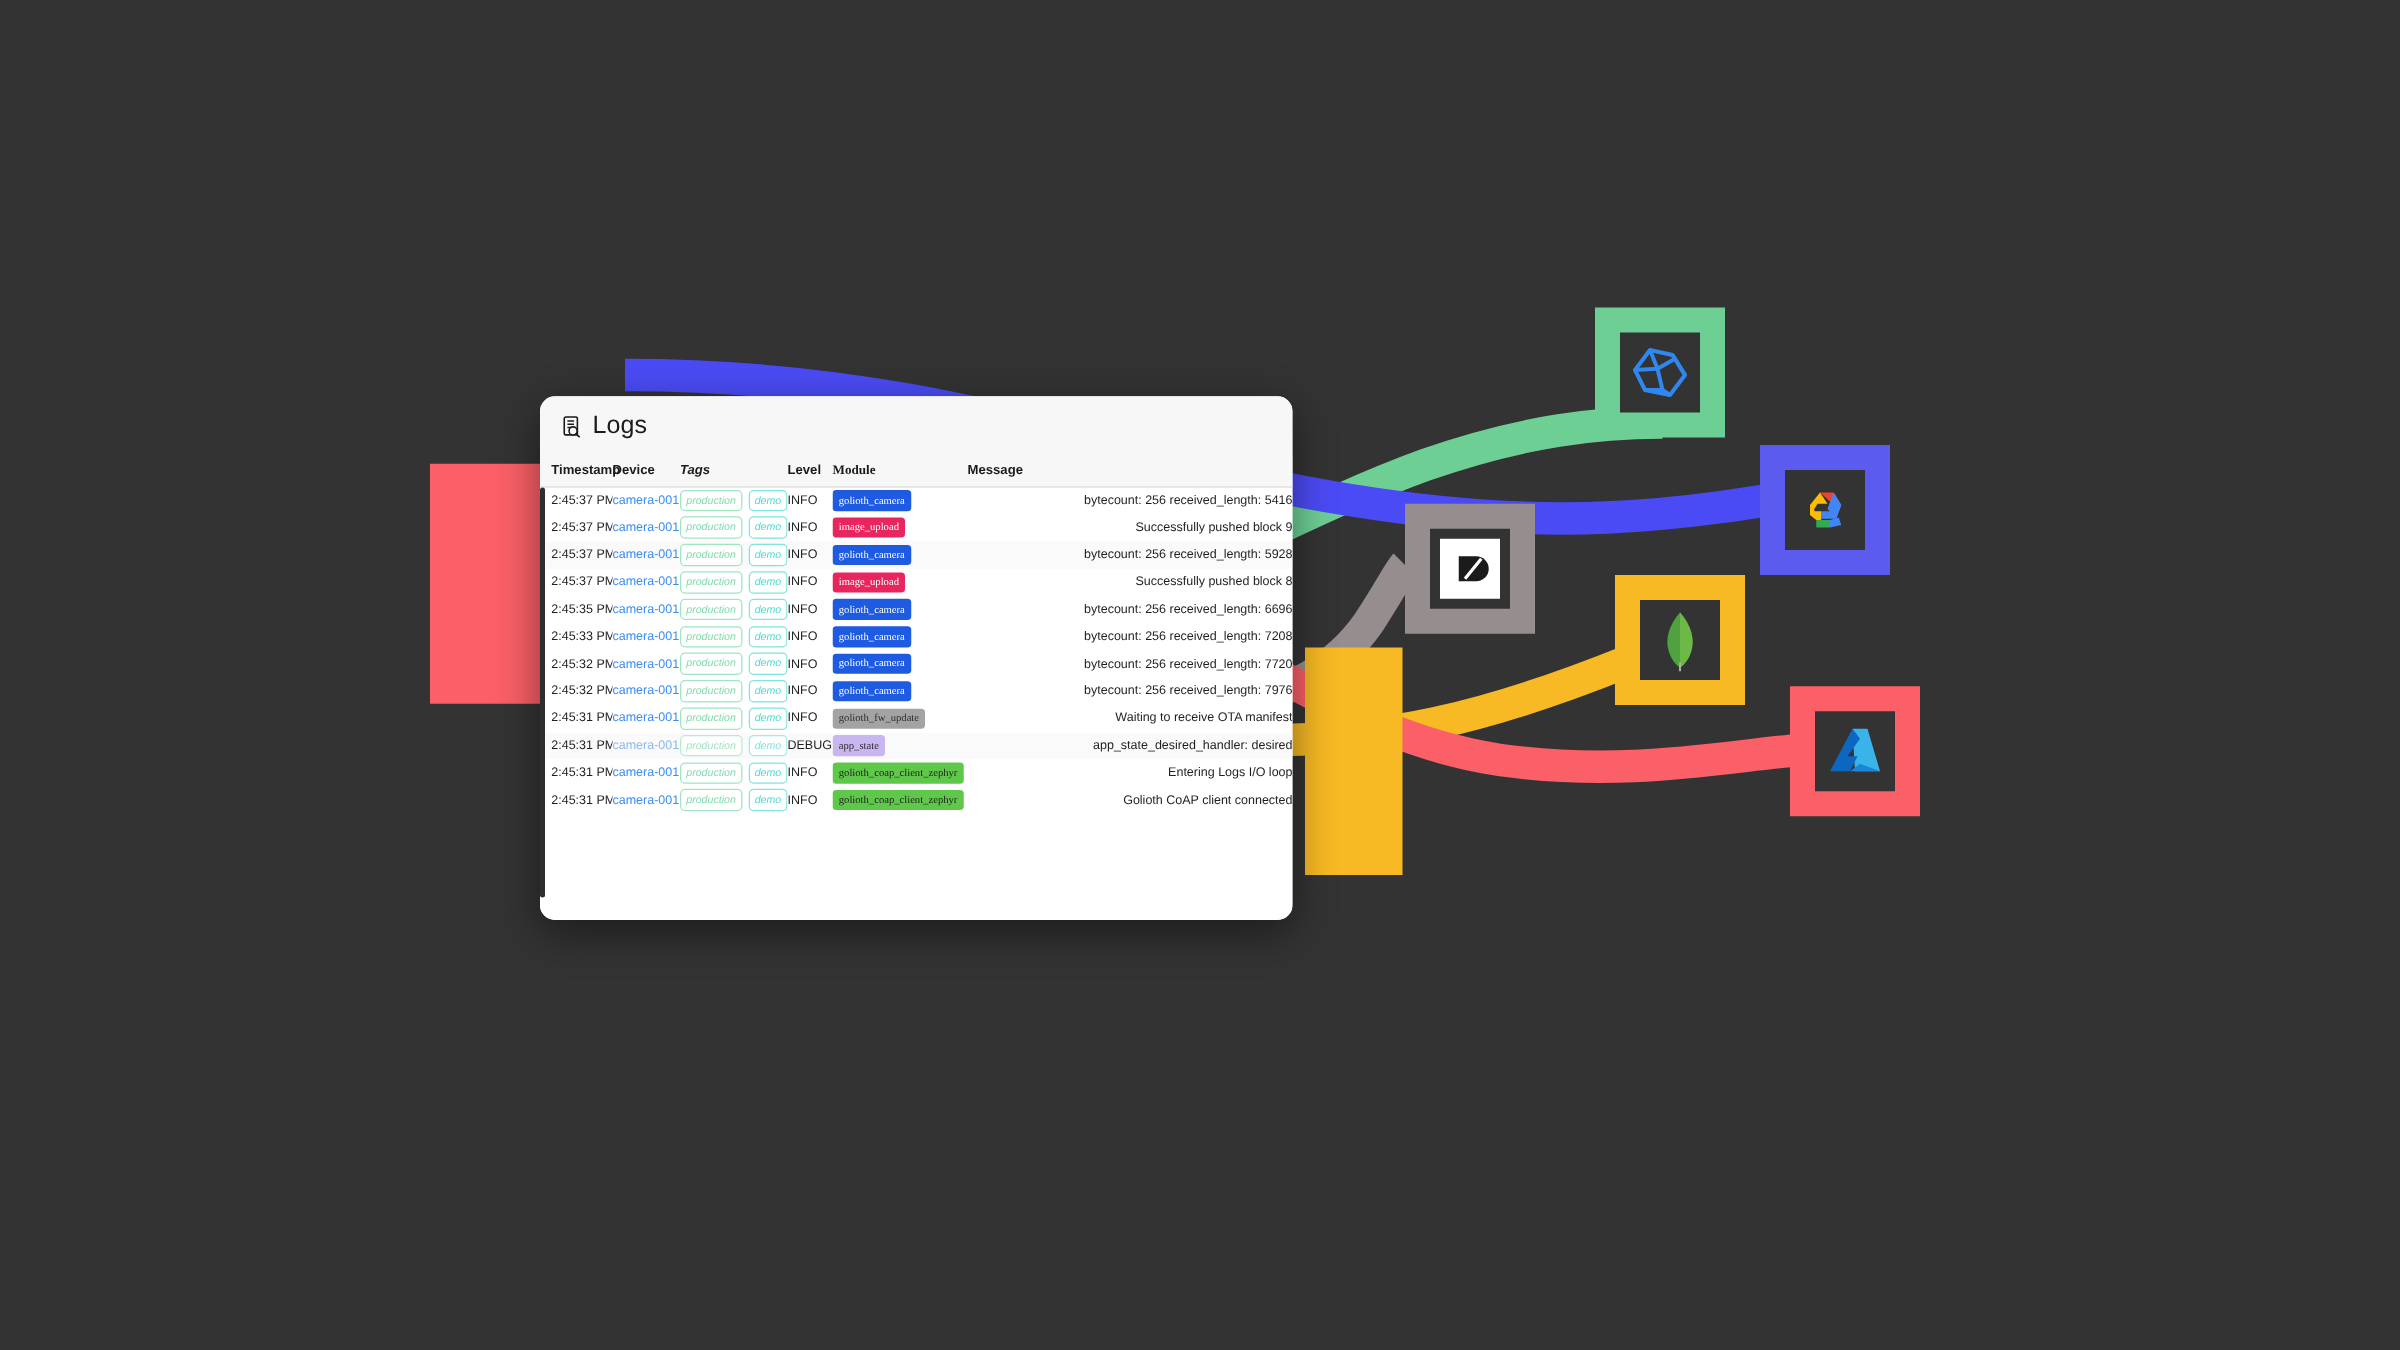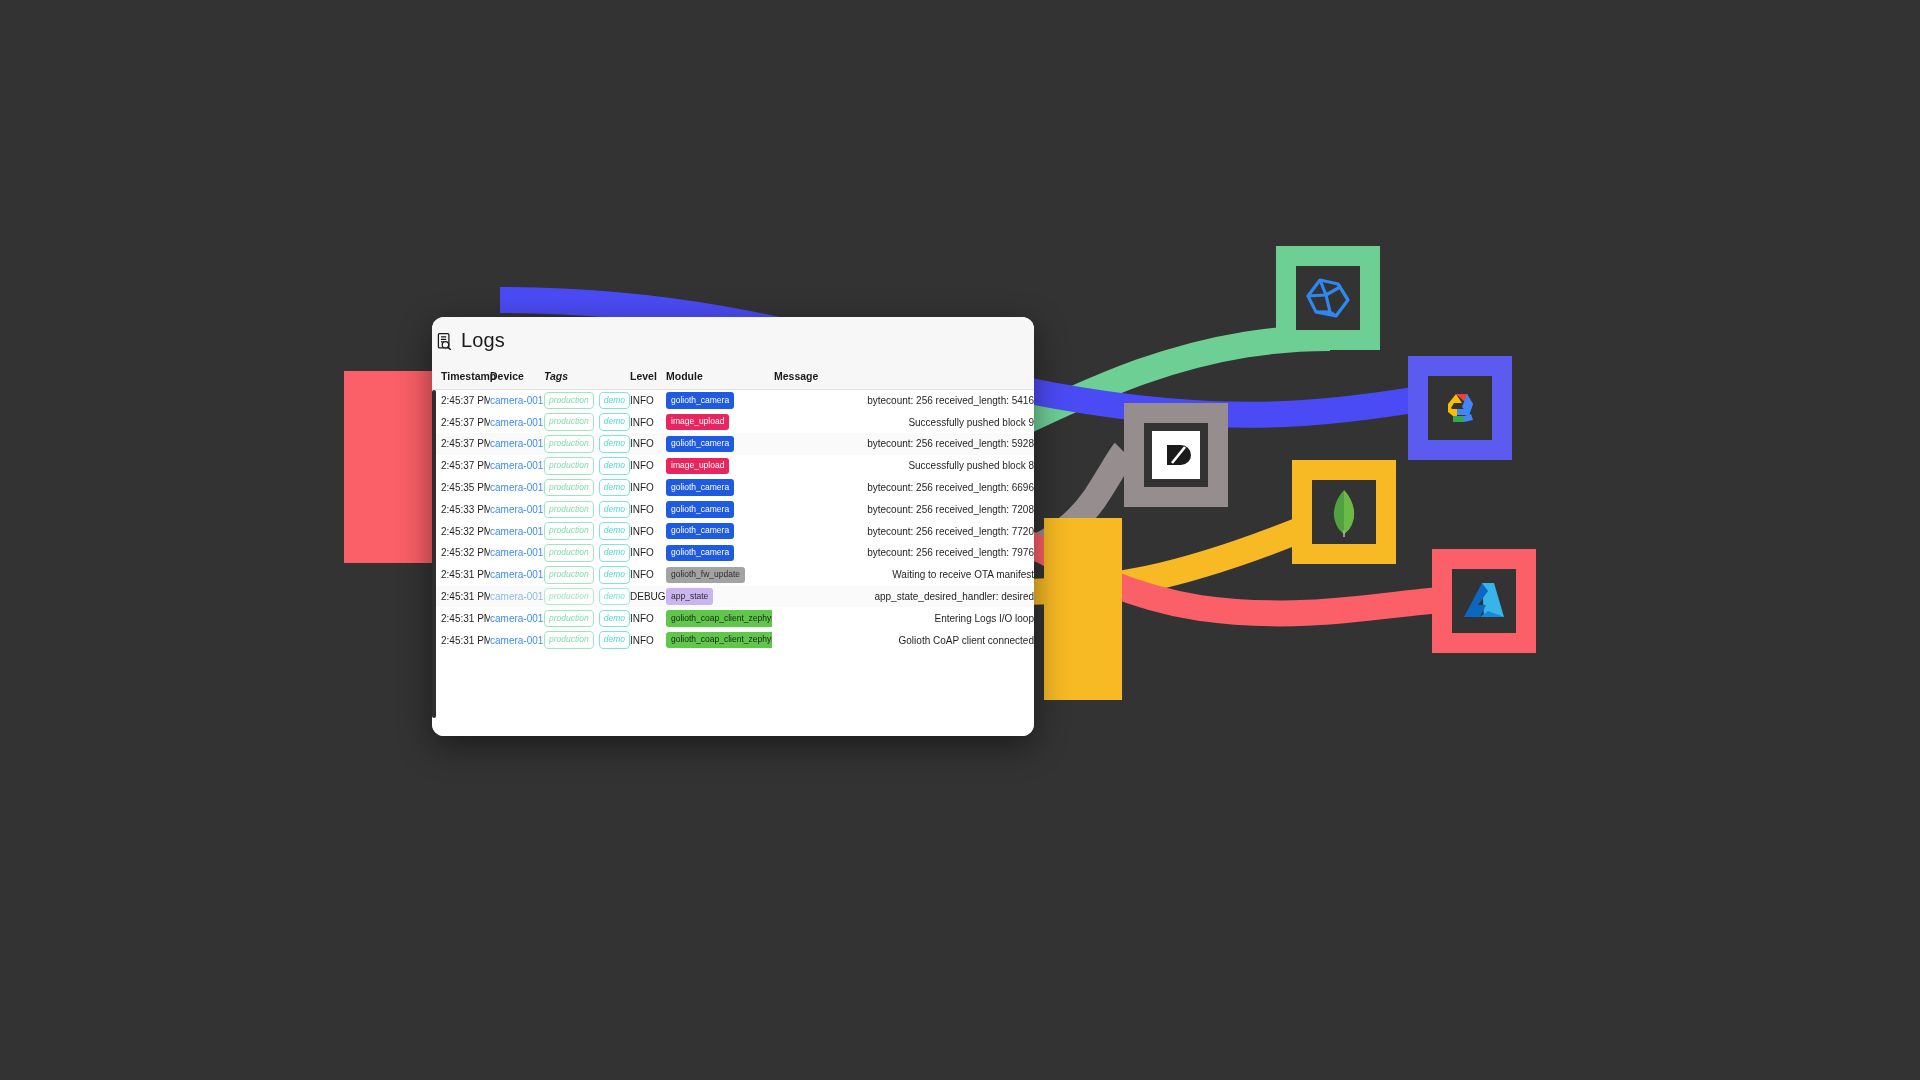--- a/index.html
+++ b/index.html
@@ -22,21 +22,21 @@
     background: #ffffff;
     border-radius: 12px;
     box-shadow: 0 10px 34px rgba(0,0,0,0.45);
     overflow: hidden;
     display: flex; flex-direction: column;
   }
   #panel-header {
     height: 47px;
     background: #f7f7f7;
     display: flex; align-items: center;
-    padding: 0 0 0 4px;
+    padding: 0 0 0 17px;
     flex: 0 0 auto;
   }
   #panel-header .hdr-icon { width: 18px; height: 18px; margin-right: 7px; display:block; }
   #panel-title {
     font-size: 20px; color: #1b1b1b; letter-spacing: .1px;
   }
 
   #table-wrap {
     flex: 1 1 auto;
     position: relative;
@@ -62,21 +62,21 @@
     white-space: nowrap;
     overflow: hidden;
   }
   tr.row-alt td { background: #fafafa; }
   tr.row-debug td { color: #9a9a9a; }
 
   .c-ts    { width: 58px; padding-left: 9px !important; }
   .c-dev   { width: 54px; }
   .c-tags  { width: 86px; font-style: italic; }
   .c-level { width: 36px; }
-  .c-mod   { width: 106px; }
+  .c-mod   { width: 106px; font-family: Liberation Serif, serif; }
   .c-msg   { width: auto; padding-left: 2px !important; text-align: right; }
 
   .dev-link { color: #3b8cf5; }
   tr.row-debug .dev-link { color: #8bb9ef; }
 
   .tagpill {
     display: inline-block;
     font-size: 8.5px;
     line-height: 1;
     padding: 3px 4px 4px 4px;

